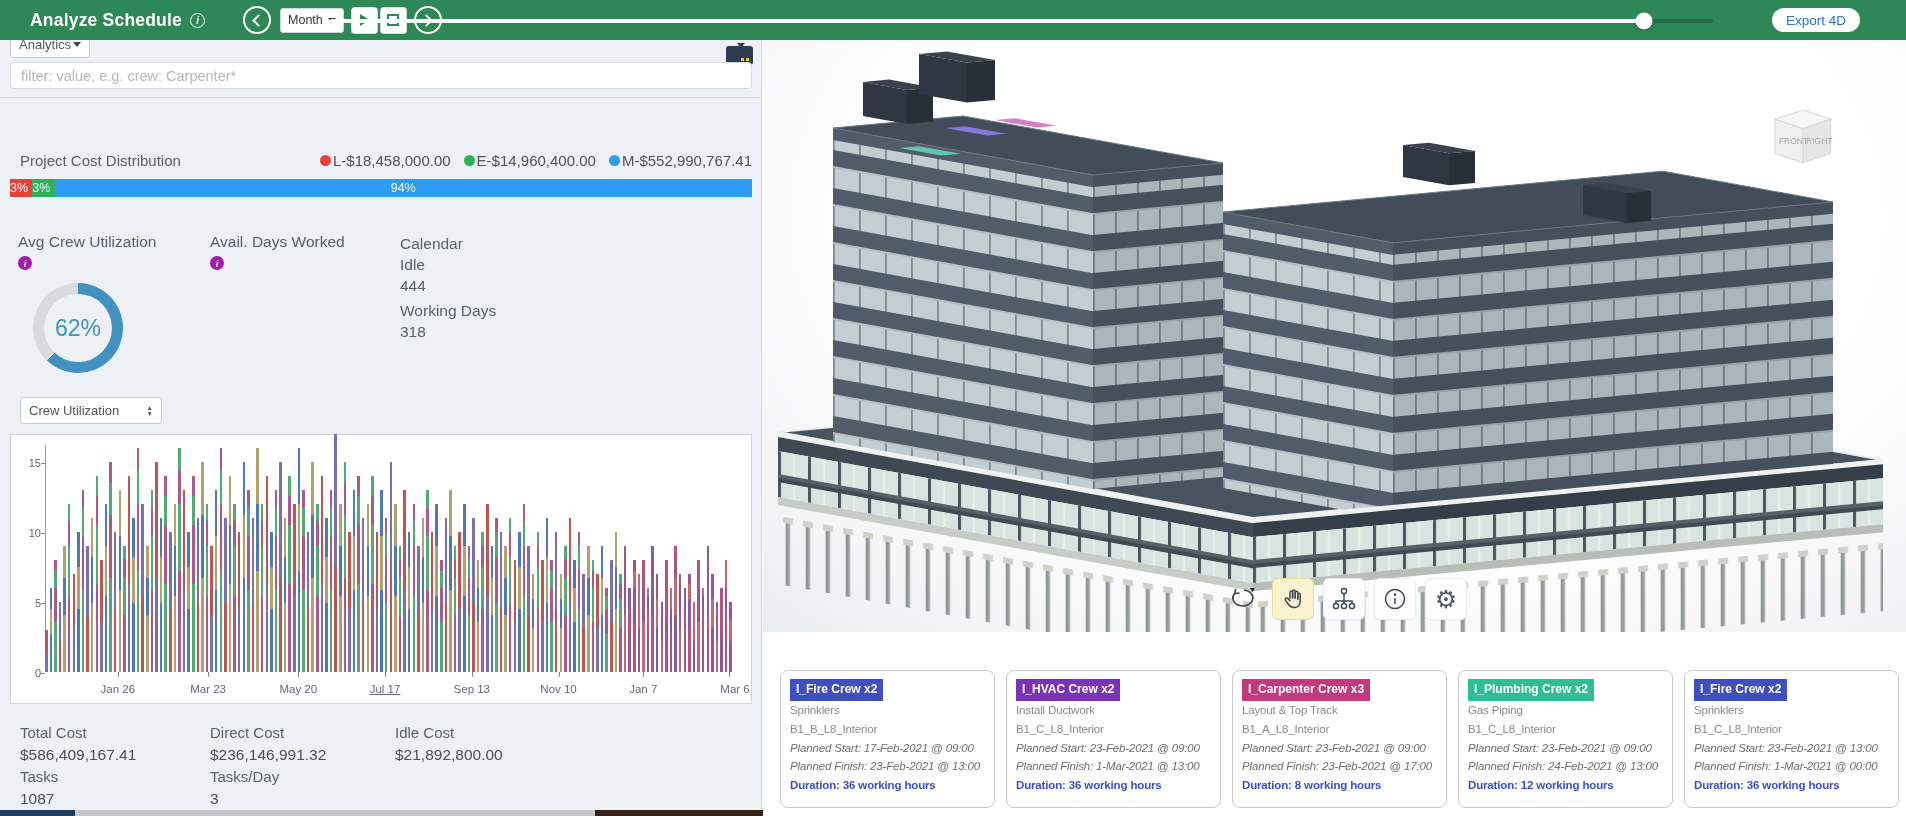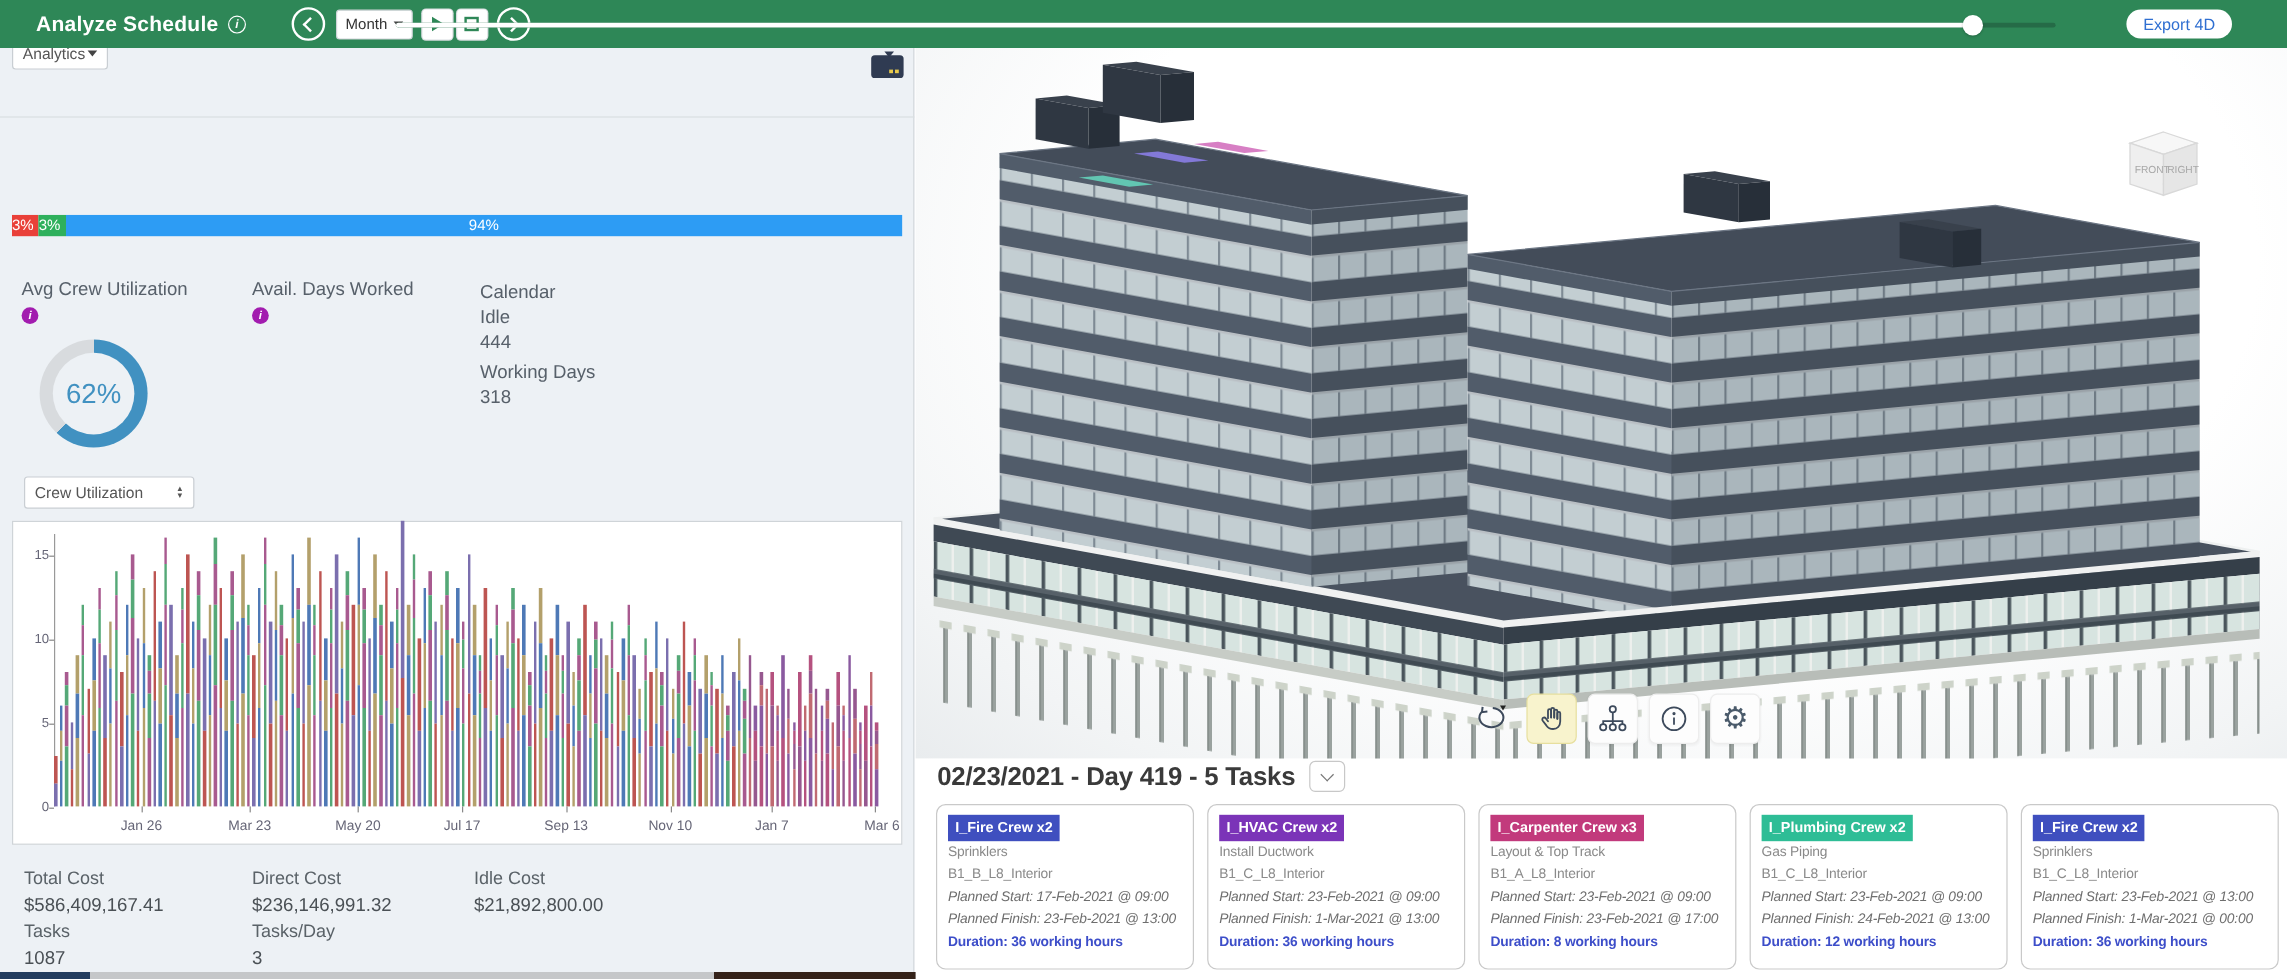--- a/index.html
+++ b/index.html
@@ -94,23 +94,41 @@
 <body>
 
 <div class="panel">
 
   <div class="sel analytics-sel">
     <span>Analytics</span>
     <span class="caret-down"></span>
   </div>
   <div class="snapshot"></div>
 
+  <input class="filter-inp" type="text" placeholder="filter: value, e.g. crew: Carpenter*" style="">
   <div class="divider"></div>
 
 
+  <div class="dist-row">
+    <span>Project Cost Distribution</span>
+    <div class="dist-legend" id="dist-legend">
+        <span class="leg-item">
+          <span class="leg-dot" style="background: rgb(233, 64, 57);"></span>
+          <span>L-$18,458,000.00</span>
+        </span>
+        <span class="leg-item">
+          <span class="leg-dot" style="background: rgb(46, 176, 92);"></span>
+          <span>E-$14,960,400.00</span>
+        </span>
+        <span class="leg-item">
+          <span class="leg-dot" style="background: rgb(45, 156, 244);"></span>
+          <span>M-$552,990,767.41</span>
+        </span>
+      </div>
+  </div>
   <div class="dist-bar" id="dist-bar">
       <div class="dist-seg" style="width: 3%; background: rgb(233, 64, 57); justify-content: flex-start;">
         <span>3%</span>
       </div>
       <div class="dist-seg" style="width: 3%; background: rgb(46, 176, 92); justify-content: flex-start;">
         <span>3%</span>
       </div>
       <div class="dist-seg" style="width: 94%; background: rgb(45, 156, 244); justify-content: center;">
         <span>94%</span>
       </div>
@@ -903,21 +921,21 @@
           <div style="height: 10%; background: rgb(181, 82, 127);"></div>
         </div>
       </div>
       <div class="xtick" style="left: 106.87px;"></div>
       <div class="xlab" style="left: 106.87px;">Jan 26</div>
       <div class="xtick" style="left: 197.09px;"></div>
       <div class="xlab" style="left: 197.09px;">Mar 23</div>
       <div class="xtick" style="left: 287.31px;"></div>
       <div class="xlab" style="left: 287.31px;">May 20</div>
       <div class="xtick" style="left: 374.06px;"></div>
-      <div class="xlab" style="left: 374.06px;">Jul 17</div>
+      <div class="xlab" style="left: 374.06px; text-decoration: underline;">Jul 17</div>
       <div class="xtick" style="left: 460.81px;"></div>
       <div class="xlab" style="left: 460.81px;">Sep 13</div>
       <div class="xtick" style="left: 547.56px;"></div>
       <div class="xlab" style="left: 547.56px;">Nov 10</div>
       <div class="xtick" style="left: 632.228px;"></div>
       <div class="xlab" style="left: 632.228px;">Jan 7</div>
       <div class="xtick" style="left: 717.59px;"></div>
       <div class="xlab" style="left: 724px;">Mar 6</div>
     </div>
 
@@ -1066,26 +1084,20 @@
           <path d="M13 12v6"></path>
             <circle cx="13" cy="8.6" r="0.6" fill="#3d4a5c"></circle>
         </svg>
       </div>
       <div class="tool boxed">
         <span class="gear-glyph">⚙</span>
       </div>
     </div>
   </div>
 
-  <div class="tasks-hdr">
-    <h2>02/23/2021 - Day 419 - 5 Tasks</h2>
-    <div class="tasks-caret">
-      <span class="chev2"></span>
-    </div>
-  </div>
 
   <div class="cards" id="cards">
       <div class="card">
         <div><div class="badge" style="background: rgb(63, 79, 191);">I_Fire Crew x2</div></div>
         <div>Sprinklers</div>
         <div>B1_B_L8_Interior</div>
         <div class="it">Planned Start: 17-Feb-2021 @ 09:00</div>
         <div class="it">Planned Finish: 23-Feb-2021 @ 13:00</div>
         <div class="dur">Duration: 36 working hours</div>
       </div>

